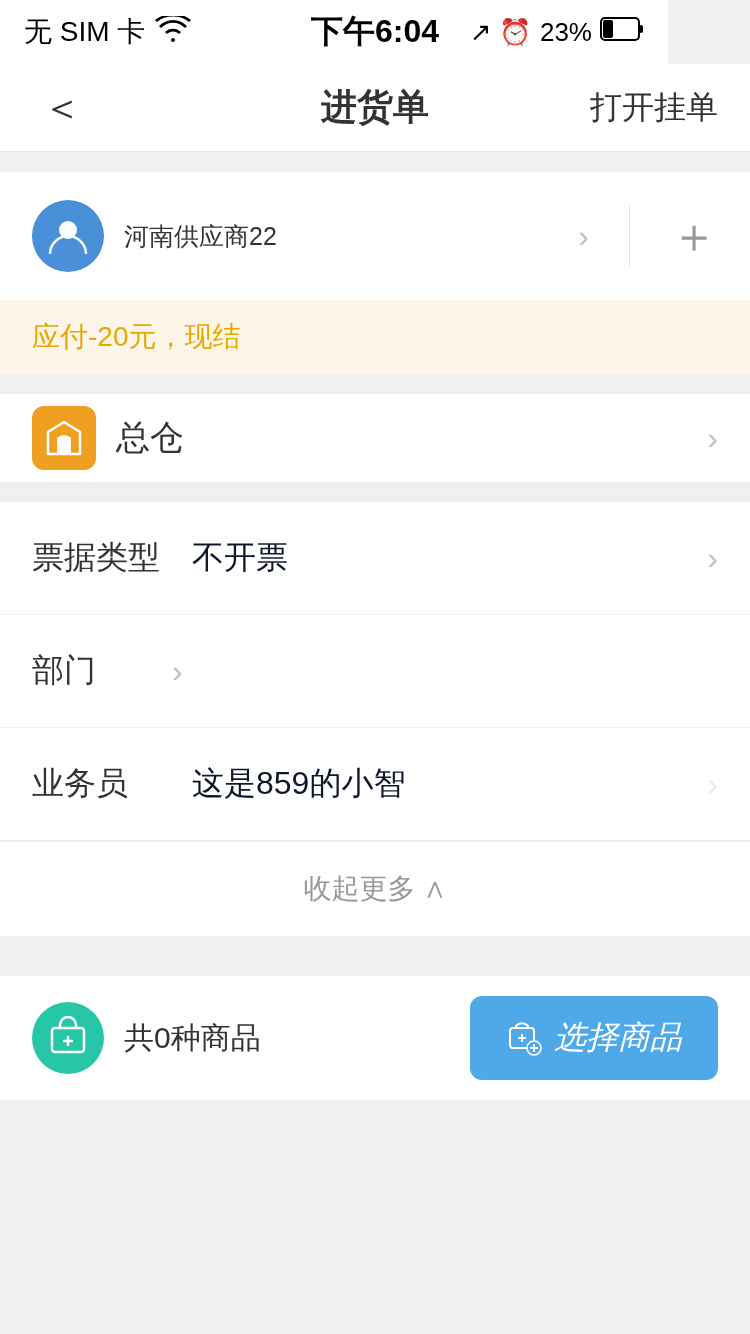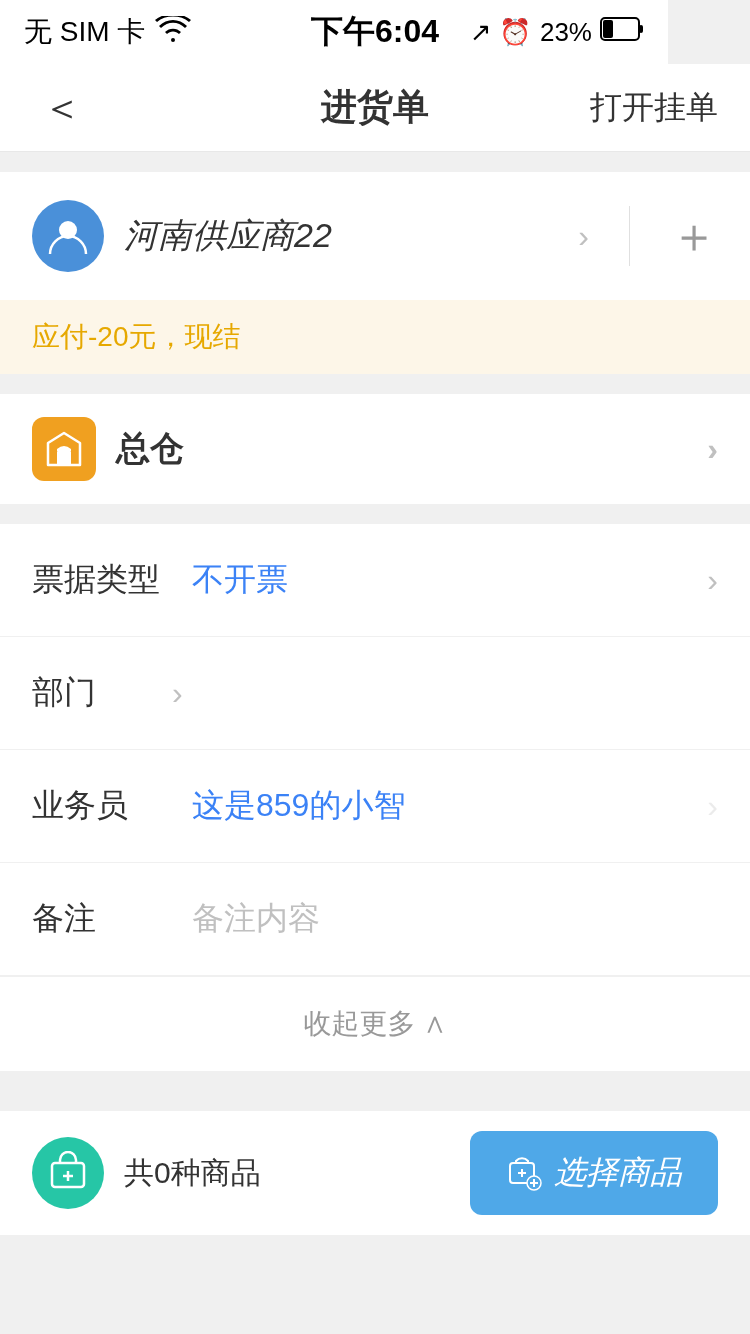--- a/index.html
+++ b/index.html
@@ -106,23 +106,22 @@
       justify-content: center;
       margin-right: 20px;
       flex-shrink: 0;
     }
     .supplier-avatar svg {
       width: 44px;
       height: 44px;
     }
     .supplier-name {
       flex: 1;
-      font-size: 34px;
-      color: #333;
-      font-style: italic;
+      font-size: 25px;
+      color: #333;
     }
     .supplier-chevron {
       color: #c0c0c0;
       font-size: 32px;
       margin-right: 40px;
     }
     .divider-vertical {
       width: 1px;
       height: 60px;
       background: #e0e0e0;
@@ -139,25 +138,24 @@
       background: #fdf6e8;
       padding: 18px 32px;
       font-size: 28px;
       color: #e6a800;
     }
 
     
     .row-item {
       display: flex;
       align-items: center;
-      padding: 23px 32px;
+      padding: 12px 32px;
       background: #fff;
       border-bottom: 1px solid #f0f0f0;
       cursor: pointer;
-      font-weight: bold;
     }
     .row-item:last-child {
       border-bottom: none;
     }
     .row-icon-wrap {
       width: 64px;
       height: 64px;
       border-radius: 12px;
       background: #f0a020;
       display: flex;
@@ -190,21 +188,21 @@
     }
     .form-key {
       font-size: 32px;
       color: #333;
       width: 140px;
       flex-shrink: 0;
     }
     .form-value {
       flex: 1;
       font-size: 32px;
-      color: #3b82f6;
+      color: #0f172a;
       margin-left: 20px;
     }
     .form-value.placeholder {
       color: #c0c0c0;
     }
     .form-chevron {
       color: #c0c0c0;
       font-size: 32px;
     }
     .form-chevron.disabled {
@@ -357,24 +355,20 @@
     <span class="form-key">部门</span>
     <span class="form-chevron">›</span>
   </div>
 
   <div class="form-row">
     <span class="form-key">业务员</span>
     <span class="form-value">这是859的小智</span>
     <span class="form-chevron disabled">›</span>
   </div>
 
-  <div class="form-row">
-    <span class="form-key">备注</span>
-    <span class="form-value placeholder">备注内容</span>
-  </div>
 
   <div class="collapse-row">
     <span>收起更多 ∧</span>
   </div>
 
 </div>
 
 <div class="section-gap"></div>
 
 <div class="bottom-bar">

